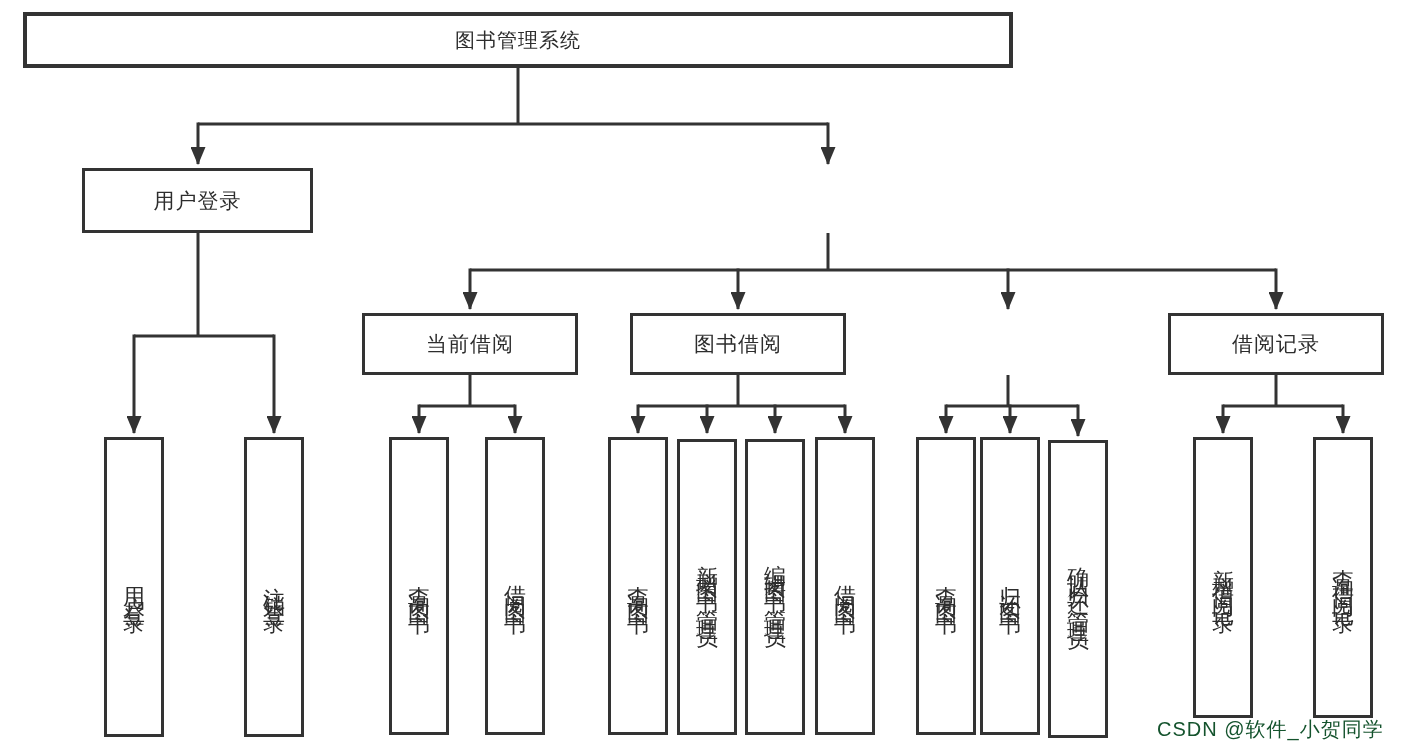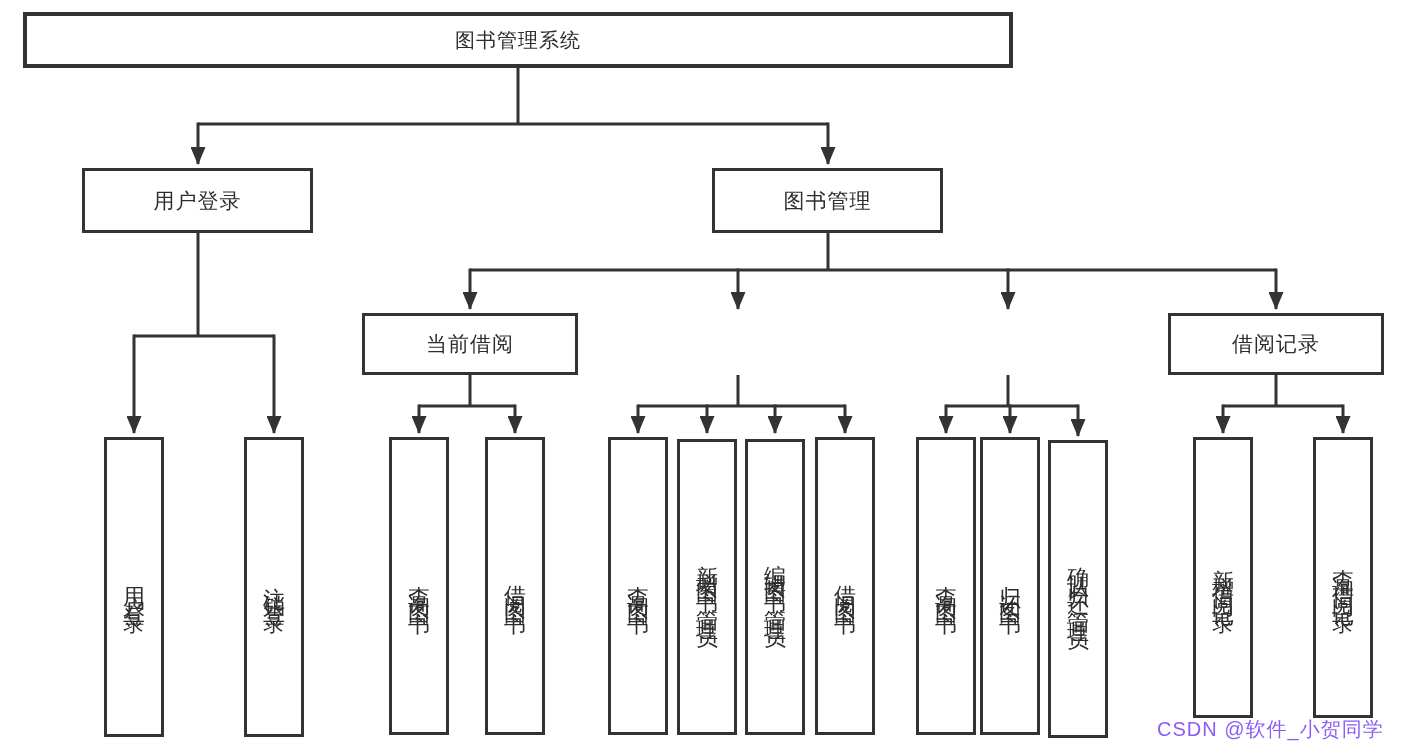--- a/index.html
+++ b/index.html
@@ -14,21 +14,21 @@
   }
   .box.root{border-width:4px;}
   .h-label{font-size:21px;letter-spacing:1px;white-space:nowrap;}
   .root .h-label{font-size:20px;}
   .leaf span{
     writing-mode:vertical-rl;text-orientation:mixed;
     font-size:22px;line-height:1;letter-spacing:9px;white-space:nowrap;
   }
   .watermark{
     position:absolute;left:1157px;top:716px;z-index:5;
-    font-size:20px;letter-spacing:1px;color:#8b5cf6;white-space:nowrap;
+    font-size:20px;letter-spacing:1px;color:#14532d;white-space:nowrap;
   }
 </style>
 </head>
 <body>
 
 <div class="stage">
 
   <svg width="1405" height="747" viewBox="0 0 1405 747" aria-hidden="true">
     <defs>
       <marker id="arrow" viewBox="0 0 18 15" refX="17" refY="7.5" markerWidth="18" markerHeight="15" markerUnits="userSpaceOnUse" orient="auto">
@@ -79,26 +79,26 @@
     </g>
   </svg>
 
   <div class="box root" style="left:23px;top:12px;width:990px;height:56px">
     <span class="h-label">图书管理系统</span>
   </div>
 
   <div class="box" style="left:82px;top:168px;width:231px;height:65px">
     <span class="h-label">用户登录</span>
   </div>
-  <div class="box" style="left:712px;top:168px;width:231px;height:65px">
-    <span class="h-label">图书管理</span>
-  </div>
 
   <div class="box" style="left:362px;top:313px;width:216px;height:62px">
     <span class="h-label">当前借阅</span>
+  </div>
+  <div class="box" style="left:630px;top:313px;width:216px;height:62px">
+    <span class="h-label">图书借阅</span>
   </div>
   <div class="box" style="left:1168px;top:313px;width:216px;height:62px">
     <span class="h-label">借阅记录</span>
   </div>
 
   <div class="box leaf" style="left:104px;top:437px;width:60px;height:300px">
     <span>用户登录</span>
   </div>
   <div class="box leaf" style="left:244px;top:437px;width:60px;height:300px">
     <span>注销登录</span>

